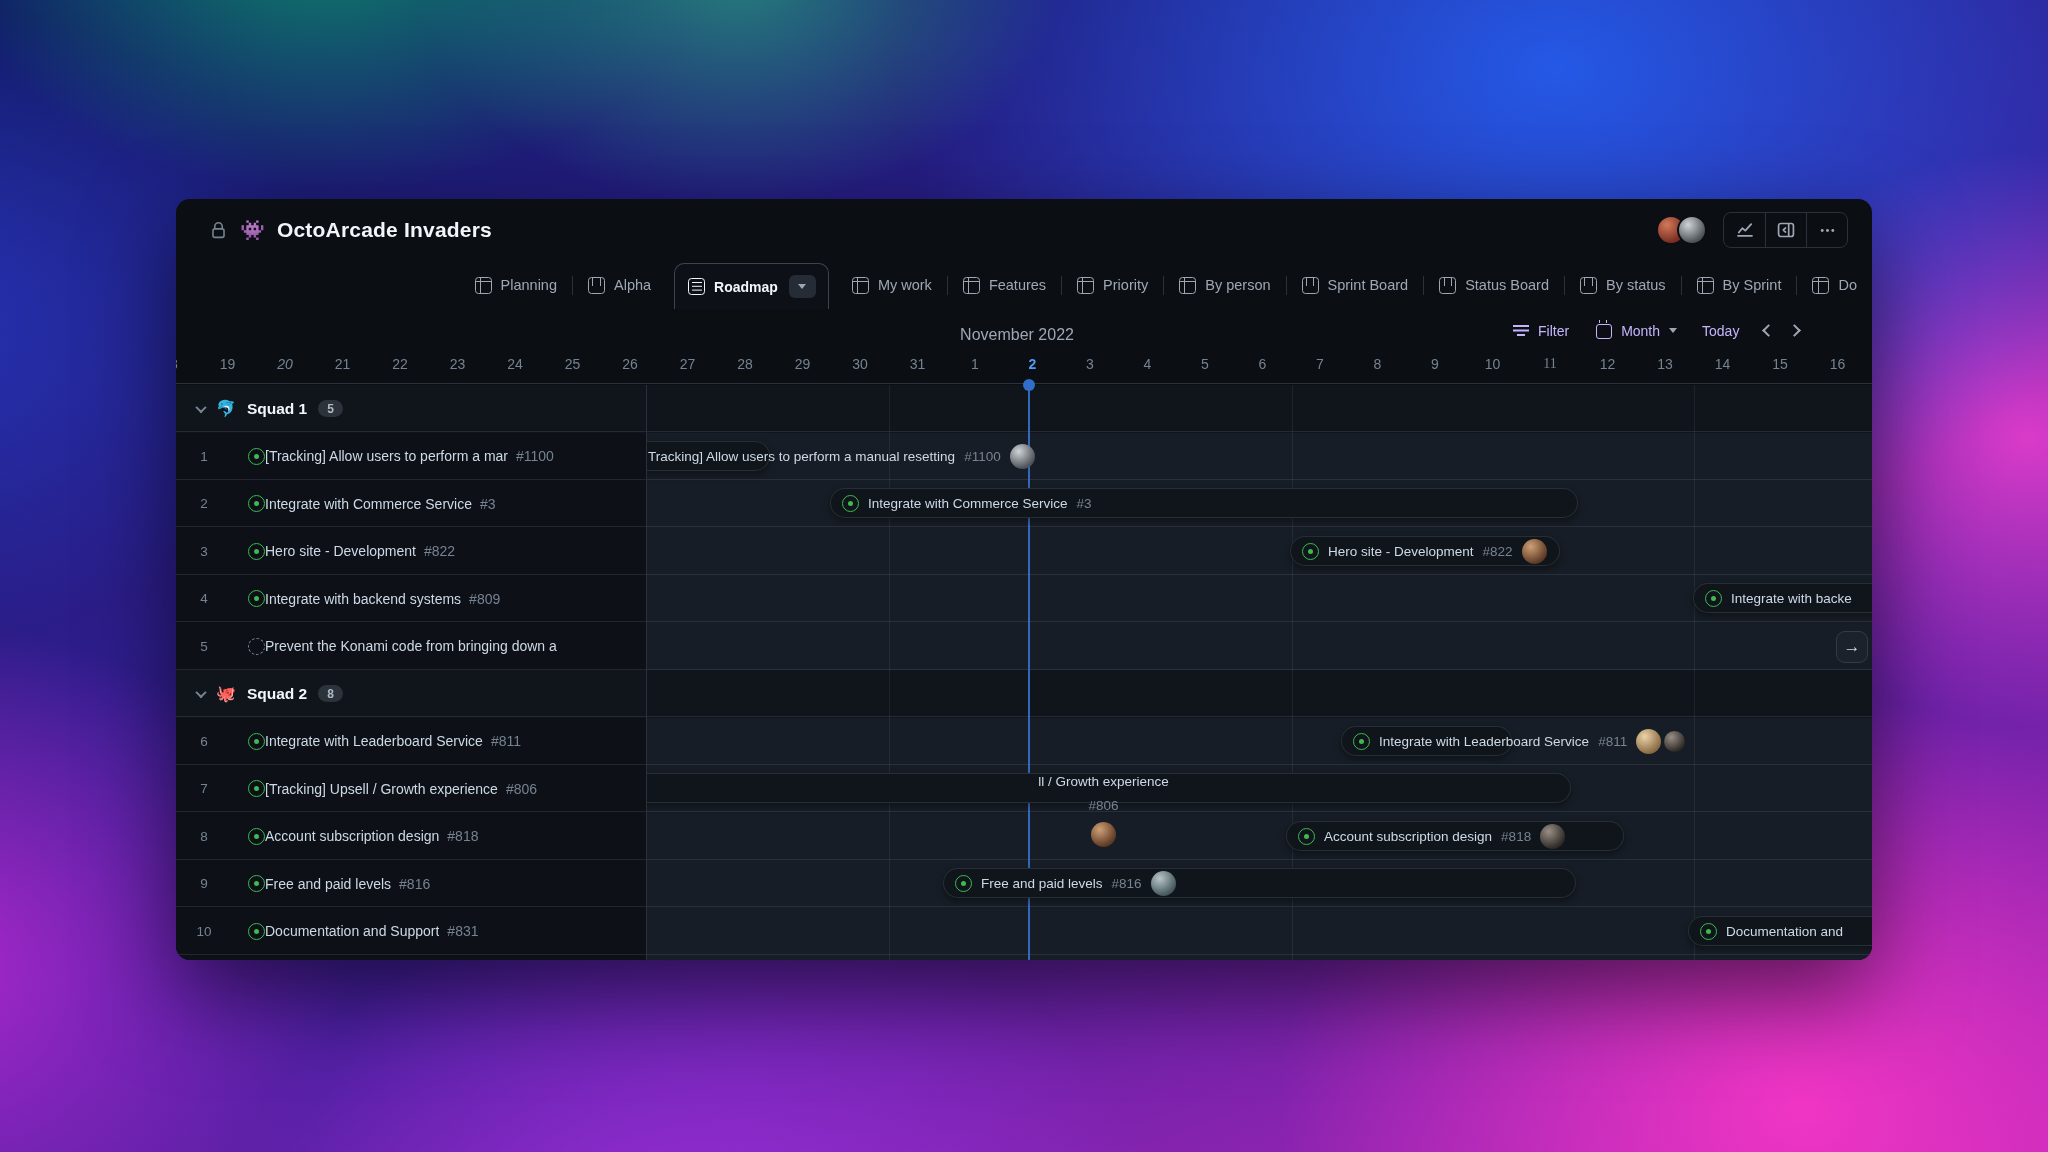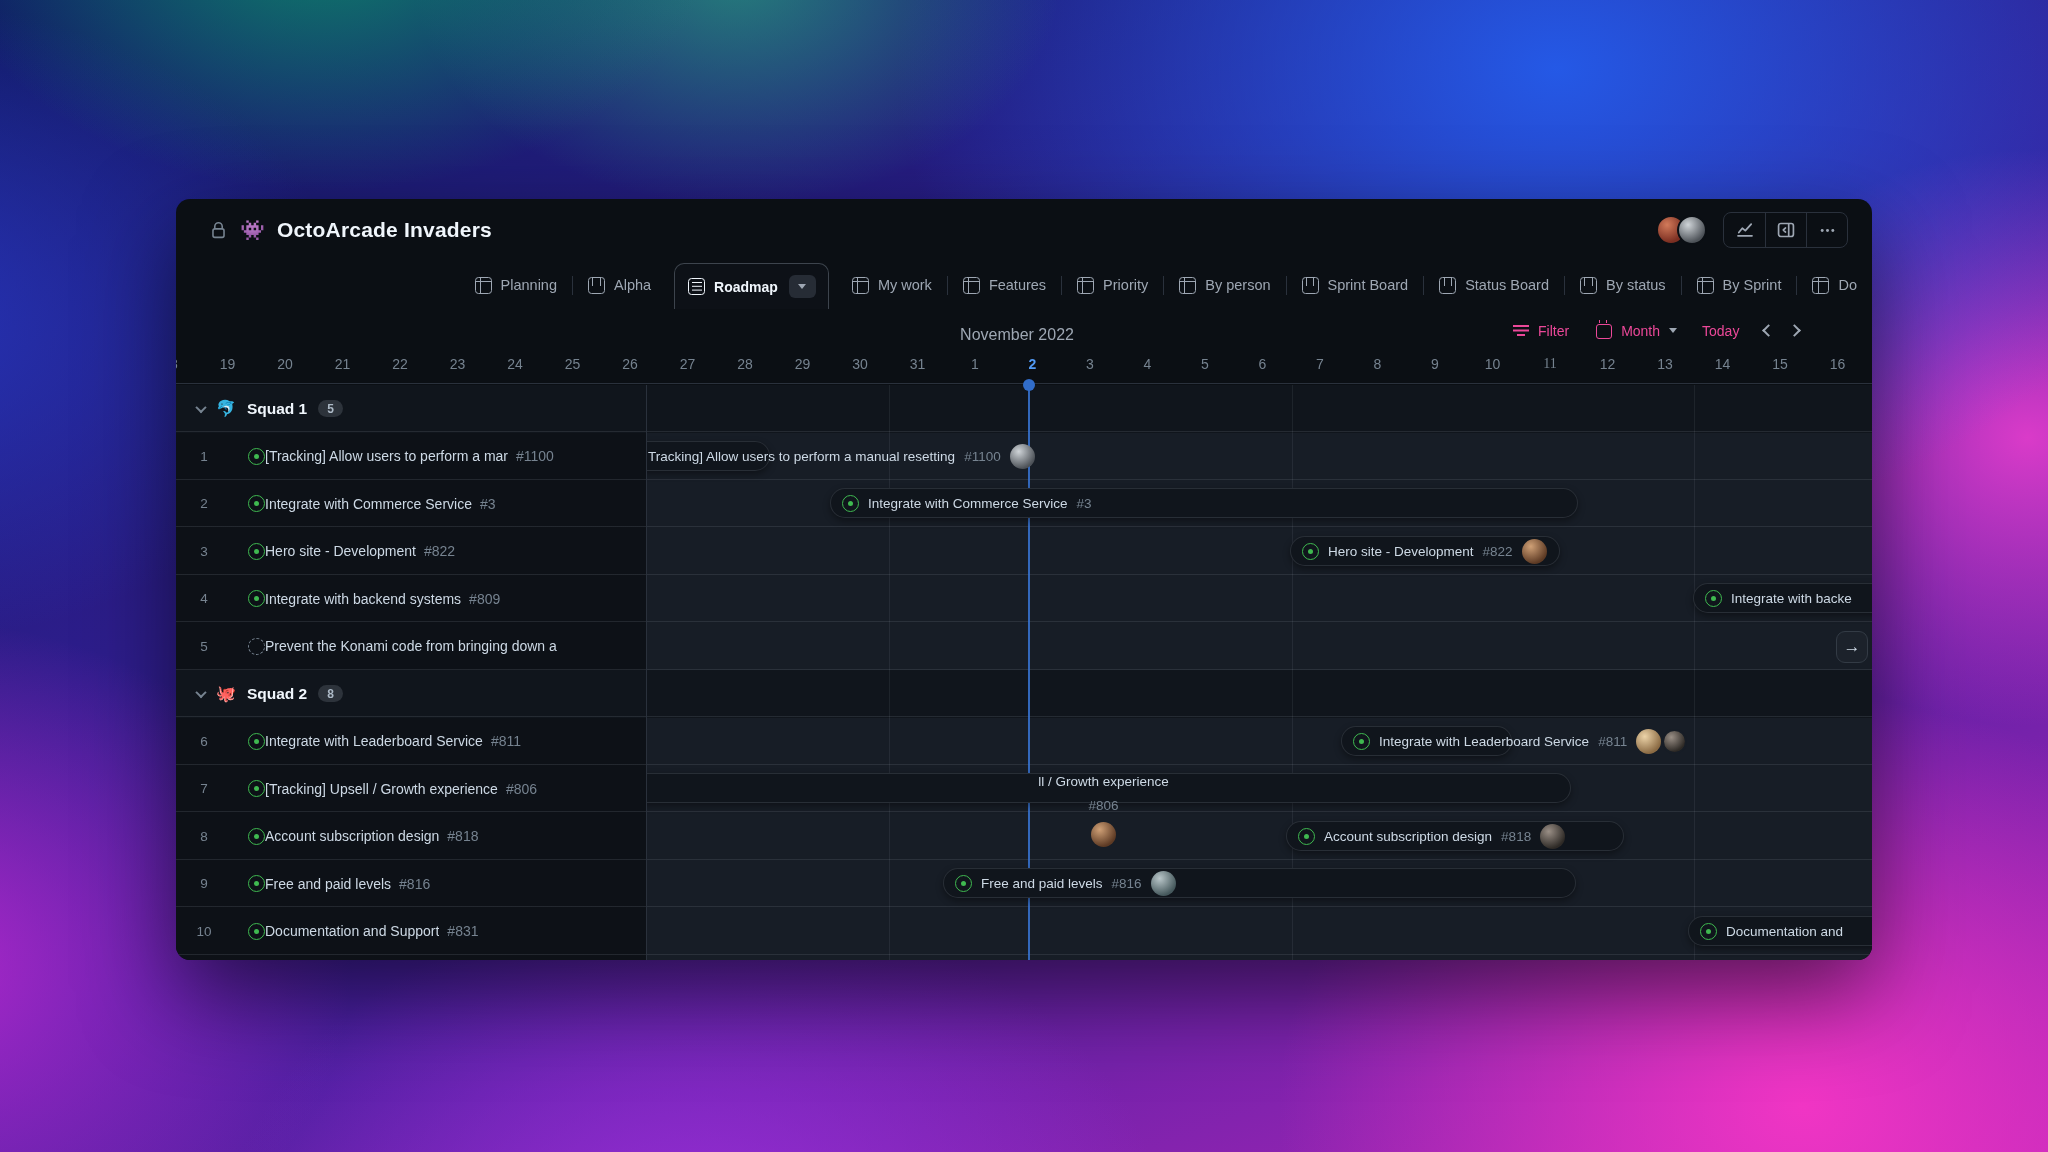--- a/index.html
+++ b/index.html
@@ -80,21 +80,21 @@
   .filter-ic::before { content:""; position:absolute; left:0; right:0; top:0; height:2px; background:currentColor;
                        box-shadow:0 4.5px 0 -0px currentColor; }
   .filter-ic::after { content:""; position:absolute; left:4px; right:4px; top:9px; height:2px; background:currentColor; }
   .cal-ic { width:16px; height:15px; border:1.7px solid currentColor; border-radius:3px; position:relative; margin-top:2px; }
   .cal-ic::before { content:""; position:absolute; top:-5px; left:2.2px; height:3px; border-left:1.7px solid currentColor;
                     box-shadow:7px 0 0 currentColor; }
 
   
   .tl-header { position:relative; height:75px; border-bottom:1px solid #2a313c; }
   .month-label { position:absolute; left:829px; top:17px; transform:translateX(-50%); font-size:16px; color:#9ea7b3;margin-left:12px; }
-  .tl-controls { position:absolute; left:1337px; top:13px; display:flex; align-items:center; color:#ec4899; font-size:14px; }
+  .tl-controls { position:absolute; left:1337px; top:13px; display:flex; align-items:center; color:#c4b5fd; font-size:14px; }
   .ctrl { display:flex; align-items:center; gap:9px; }
   .date { position:absolute; bottom:11px; transform:translateX(-50%); font-size:14px; color:#768390; }
   .date.today { color:#539bf5; font-weight:700; }
 
   
   .board { position:absolute; left:0; top:186px; right:0; bottom:0; }
   .tl-bg { position:absolute; left:471px; right:0; top:0; bottom:0; background:#171d26; }
   .band { position:absolute; left:0; right:0; height:47.5px; background:#10151c; }
   .rowlines { position:absolute; inset:0;
     background:repeating-linear-gradient(to bottom, transparent 0px, transparent 46.5px, rgba(110,118,129,.22) 46.5px, rgba(110,118,129,.22) 47.5px); }
@@ -252,21 +252,21 @@
       <div class="ctrl" style="margin-right:17px;">
         <span class="chev-l"></span>
       </div>
       <div class="ctrl">
         <span class="chev-r"></span>
       </div>
     </div>
     <div>
         <span class="date" style="left: -6px;">18</span>
         <span class="date" style="left: 51.5px;">19</span>
-        <span class="date" style="left: 109px;">20</span>
+        <span class="date" style="left: 109px; font-style: italic;">20</span>
         <span class="date" style="left: 166.5px;">21</span>
         <span class="date" style="left: 224px;">22</span>
         <span class="date" style="left: 281.5px;">23</span>
         <span class="date" style="left: 339px;">24</span>
         <span class="date" style="left: 396.5px;">25</span>
         <span class="date" style="left: 454px;">26</span>
         <span class="date" style="left: 511.5px;">27</span>
         <span class="date" style="left: 569px;">28</span>
         <span class="date" style="left: 626.5px;">29</span>
         <span class="date" style="left: 684px;">30</span>

